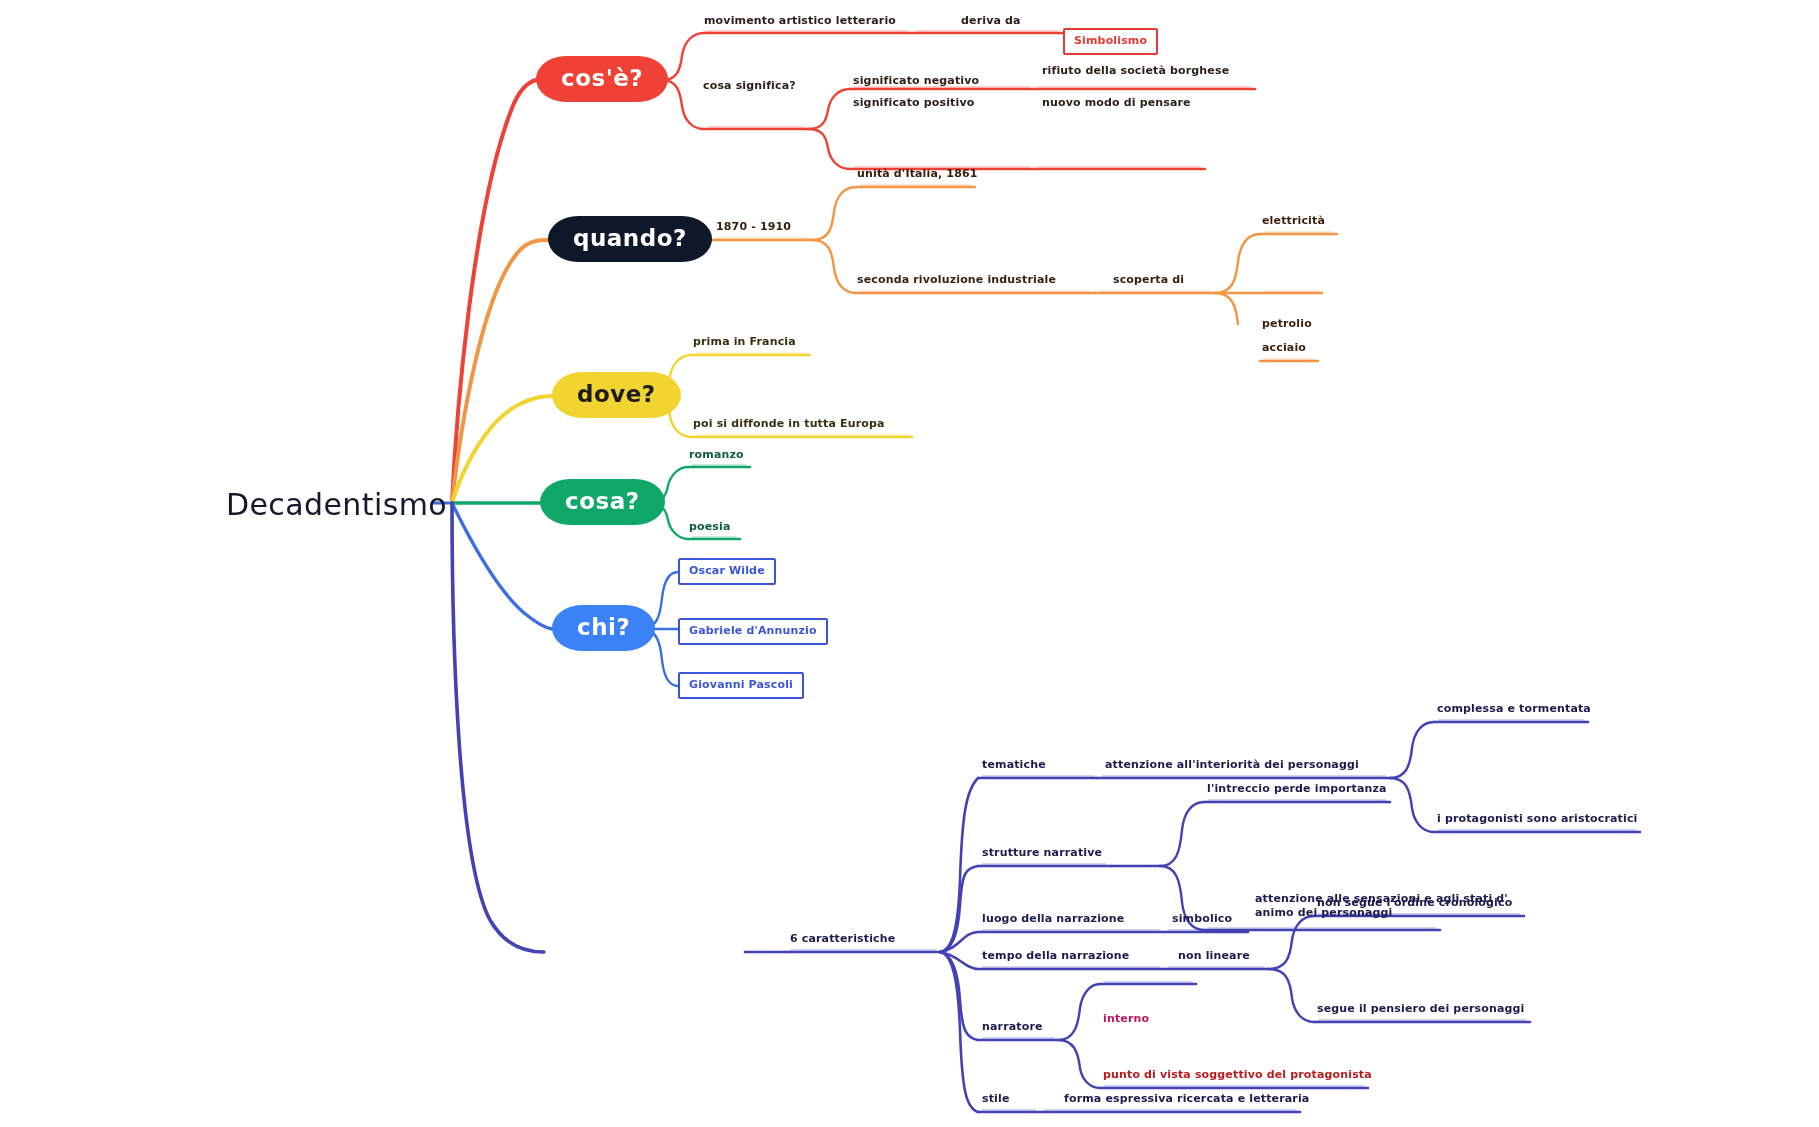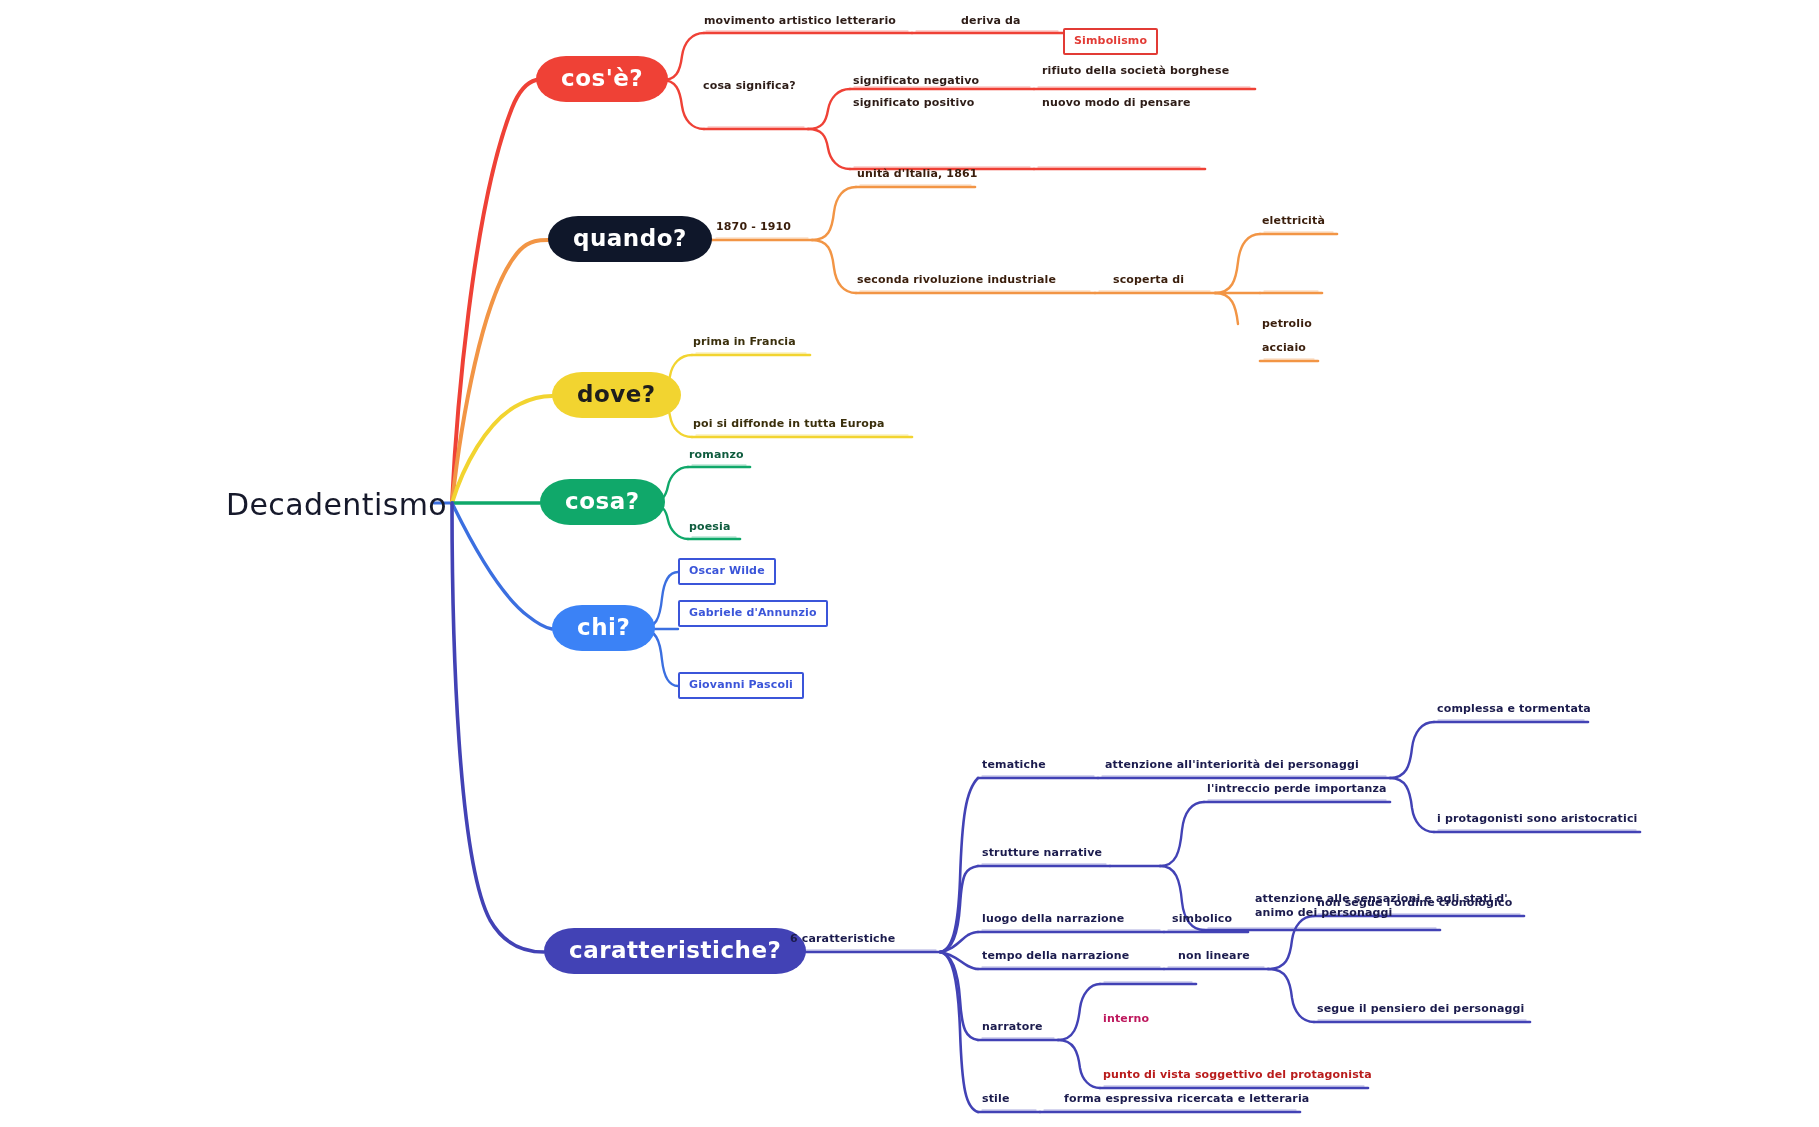--- a/index.html
+++ b/index.html
@@ -254,21 +254,20 @@
   <div class="node branch-pill bg-red" style="left:536px; top:56px;">cos'è?</div>
 
   <div class="node branch-pill bg-orange" style="left:548px; top:216px;">quando?</div>
 
   <div class="node branch-pill bg-yellow" style="left:552px; top:372px;">dove?</div>
 
   <div class="node branch-pill bg-green" style="left:540px; top:479px;">cosa?</div>
 
   <div class="node branch-pill bg-blue" style="left:552px; top:605px;">chi?</div>
 
-  <div class="node branch-pill bg-purple" style="left:544px; top:928px;">caratteristiche?</div>
 
   <div class="node leaf c-red" style="left:704px; top:14px; color:#2d1c17;">movimento artistico letterario</div>
   <div class="node leaf" style="left:961px; top:14px; color:#2d1c17;">deriva da</div>
   <div class="node leaf boxed c-red" style="left:1063px; top:28px;">Simbolismo</div>
 
   <div class="node leaf" style="left:703px; top:79px; color:#2d1c17;">cosa significa?</div>
   <div class="node leaf" style="left:853px; top:64px; color:#2d1c17;margin-top:10px;">significato negativo</div>
   <div class="node leaf" style="left:1042px; top:64px; color:#2d1c17;">rifiuto della società borghese</div>
   <div class="node leaf" style="left:853px; top:96px; color:#2d1c17;">significato positivo</div>
   <div class="node leaf" style="left:1042px; top:96px; color:#2d1c17;">nuovo modo di pensare</div>
@@ -281,21 +280,21 @@
   <div class="node leaf" style="left:1262px; top:273px; color:#3a1e0c;margin-top:44px;">petrolio</div>
   <div class="node leaf" style="left:1262px; top:341px; color:#3a1e0c;">acciaio</div>
 
   <div class="node leaf" style="left:693px; top:335px; color:#3a2f0c;">prima in Francia</div>
   <div class="node leaf" style="left:693px; top:417px; color:#3a2f0c;">poi si diffonde in tutta Europa</div>
 
   <div class="node leaf" style="left:689px; top:448px; color:#0f5c3e;">romanzo</div>
   <div class="node leaf" style="left:689px; top:520px; color:#0f5c3e;">poesia</div>
 
   <div class="node leaf boxed c-blue" style="left:678px; top:558px;">Oscar Wilde</div>
-  <div class="node leaf boxed c-blue" style="left:678px; top:600px;">Gabriele d'Annunzio</div>
+  <div class="node leaf boxed c-blue" style="left:678px; top:618px;">Gabriele d'Annunzio</div>
   <div class="node leaf boxed c-blue" style="left:678px; top:672px;">Giovanni Pascoli</div>
 
   <div class="node leaf" style="left:790px; top:932px; color:#1b1b4d;">6 caratteristiche</div>
 
   <div class="node leaf" style="left:982px; top:758px; color:#1b1b4d;">tematiche</div>
   <div class="node leaf" style="left:1105px; top:758px; color:#1b1b4d;">attenzione all'interiorità dei personaggi</div>
   <div class="node leaf" style="left:1437px; top:702px; color:#1b1b4d;">complessa e tormentata</div>
   <div class="node leaf" style="left:1437px; top:812px; color:#1b1b4d;">i protagonisti sono aristocratici</div>
 
   <div class="node leaf" style="left:982px; top:846px; color:#1b1b4d;">strutture narrative</div>

